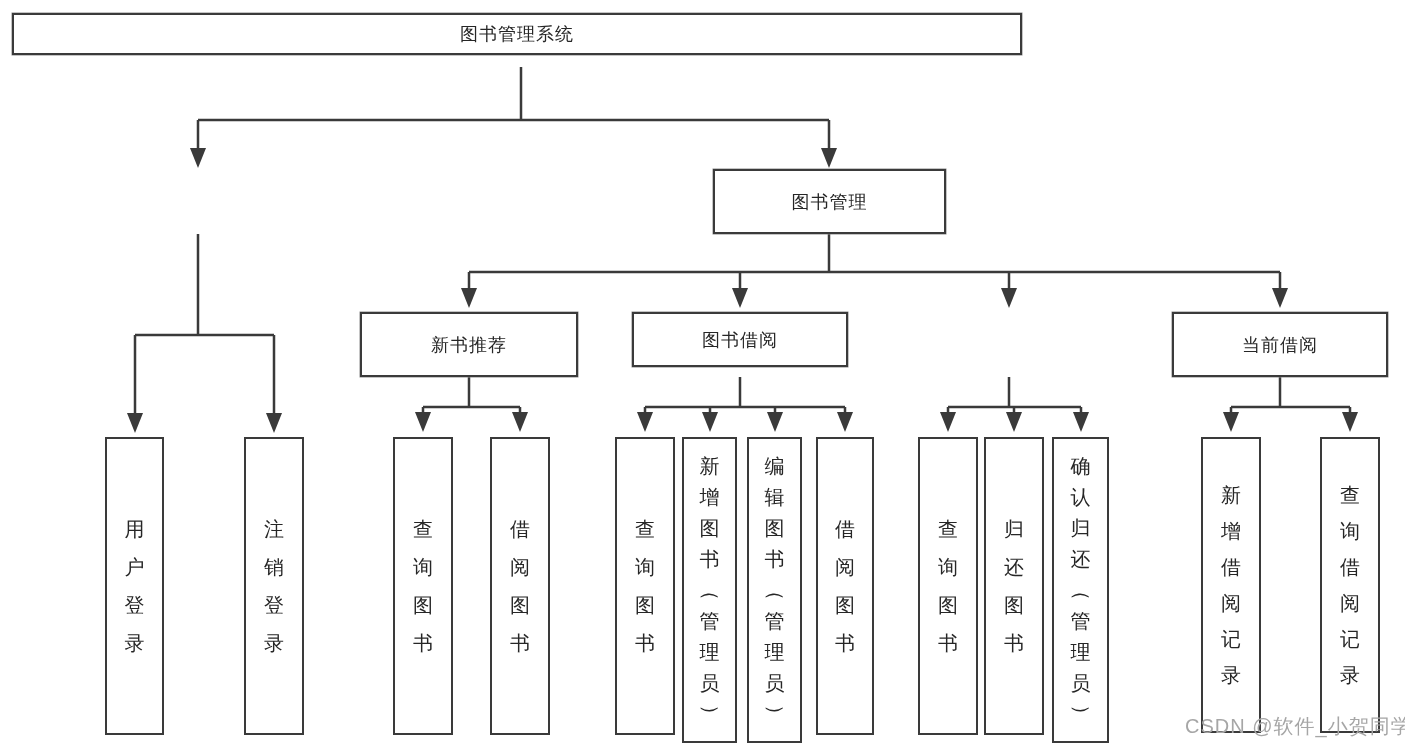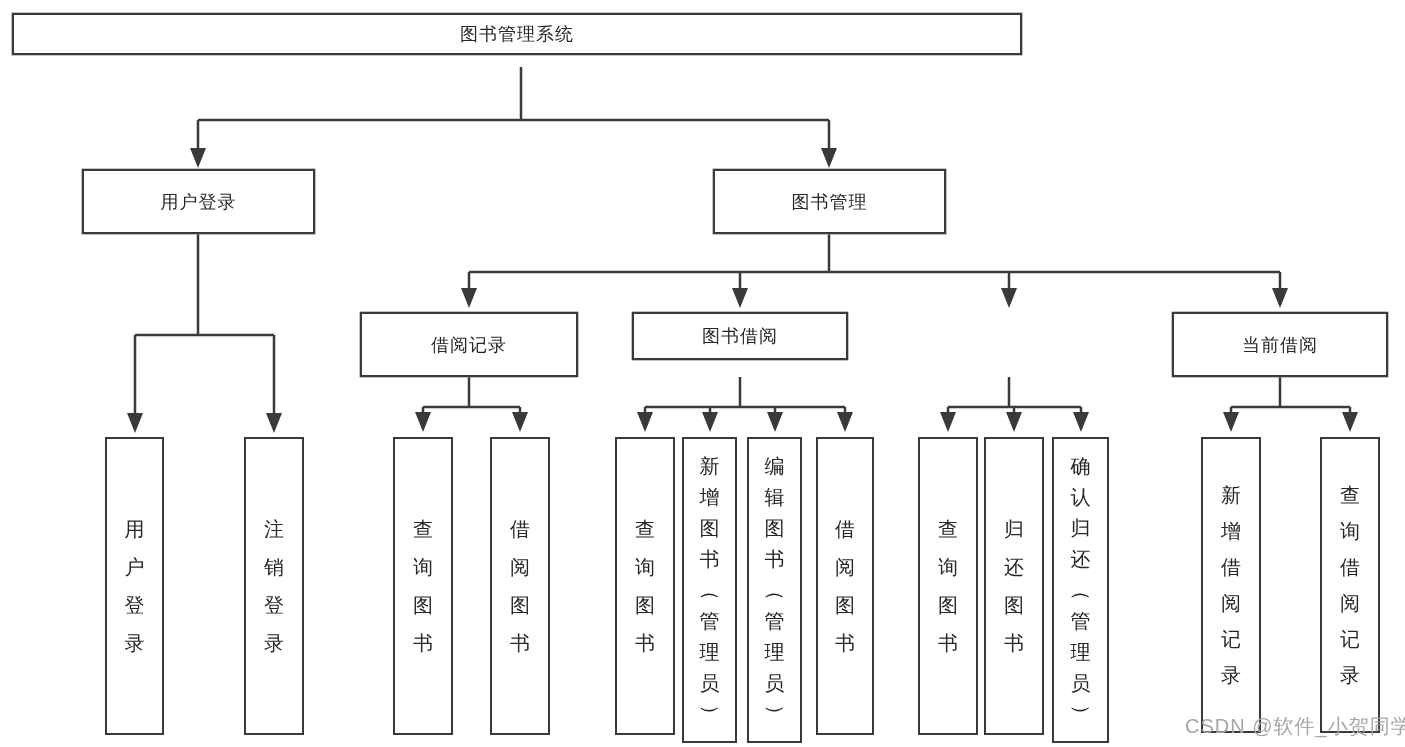--- a/index.html
+++ b/index.html
@@ -82,25 +82,24 @@
       <polygon points="940,412 956,412 948,432"></polygon>
       <polygon points="1006,412 1022,412 1014,432"></polygon>
       <polygon points="1073,412 1089,412 1081,432"></polygon>
       <polygon points="1223,412 1239,412 1231,432"></polygon>
       <polygon points="1342,412 1358,412 1350,432"></polygon>
     </g>
   </svg>
 
   <div class="node" style="left:12px;top:13px;width:1010px;height:42px;">图书管理系统</div>
 
-  <div class="node" style="left:82px;top:169px;width:233px;height:65px;">用户登录</div>
   <div class="node" style="left:713px;top:169px;width:233px;height:65px;">图书管理</div>
 
-  <div class="node" style="left:360px;top:312px;width:218px;height:65px;">借阅记录</div>
-  <div class="node" style="left:632px;top:312px;width:216px;height:48px;">图书借阅</div>
+  <div class="node" style="left:360px;top:312px;width:218px;height:65px;">新书推荐</div>
+  <div class="node" style="left:632px;top:312px;width:216px;height:55px;">图书借阅</div>
   <div class="node" style="left:1172px;top:312px;width:216px;height:65px;">当前借阅</div>
 
   <div class="vcol" style="left:105px;top:437px;width:59px;height:298px;">
       <div>
         <div class="vchar" style="line-height: 38px;">用</div>
         <div class="vchar" style="line-height: 38px;">户</div>
         <div class="vchar" style="line-height: 38px;">登</div>
         <div class="vchar" style="line-height: 38px;">录</div>
       </div>
     </div>

